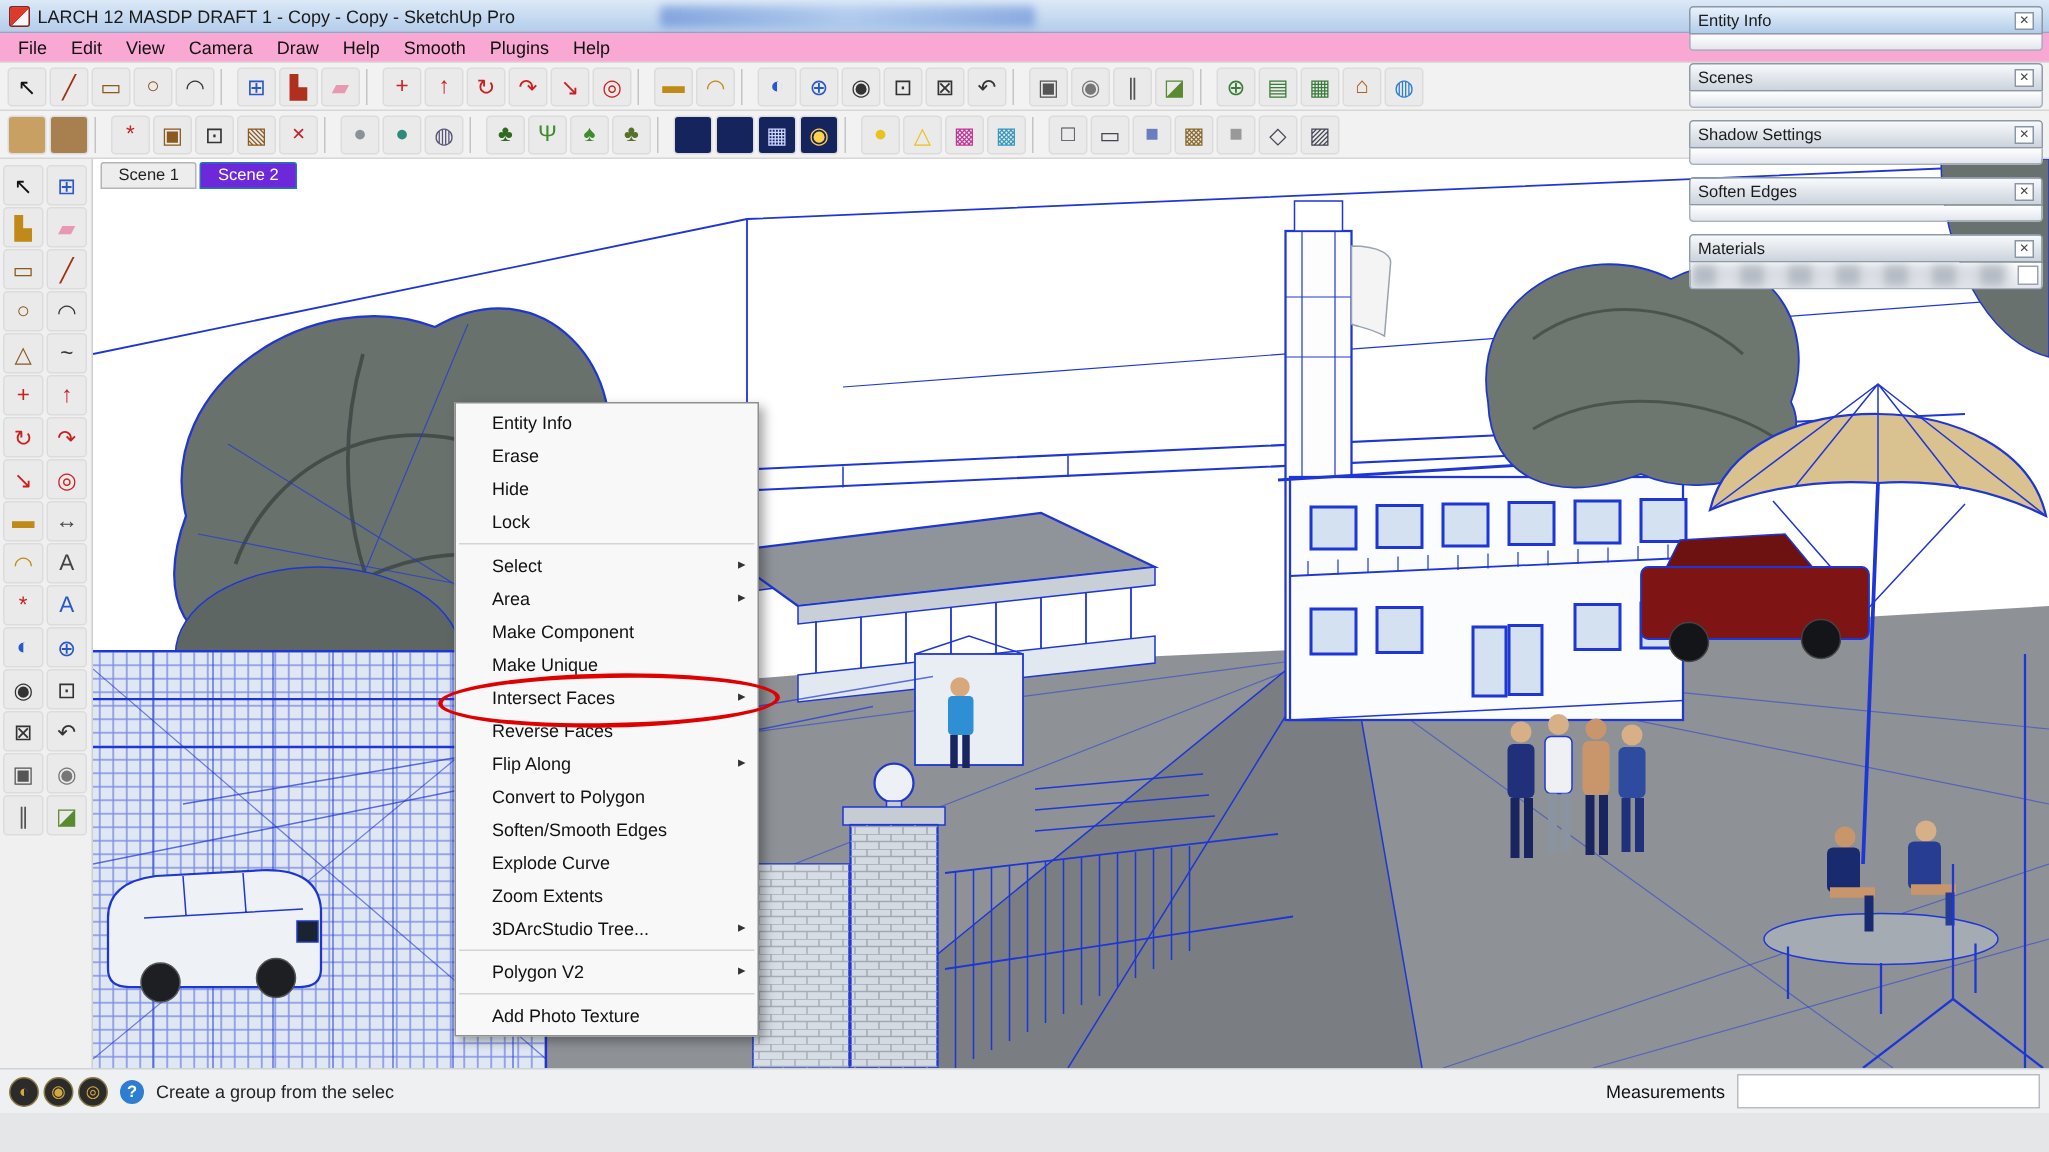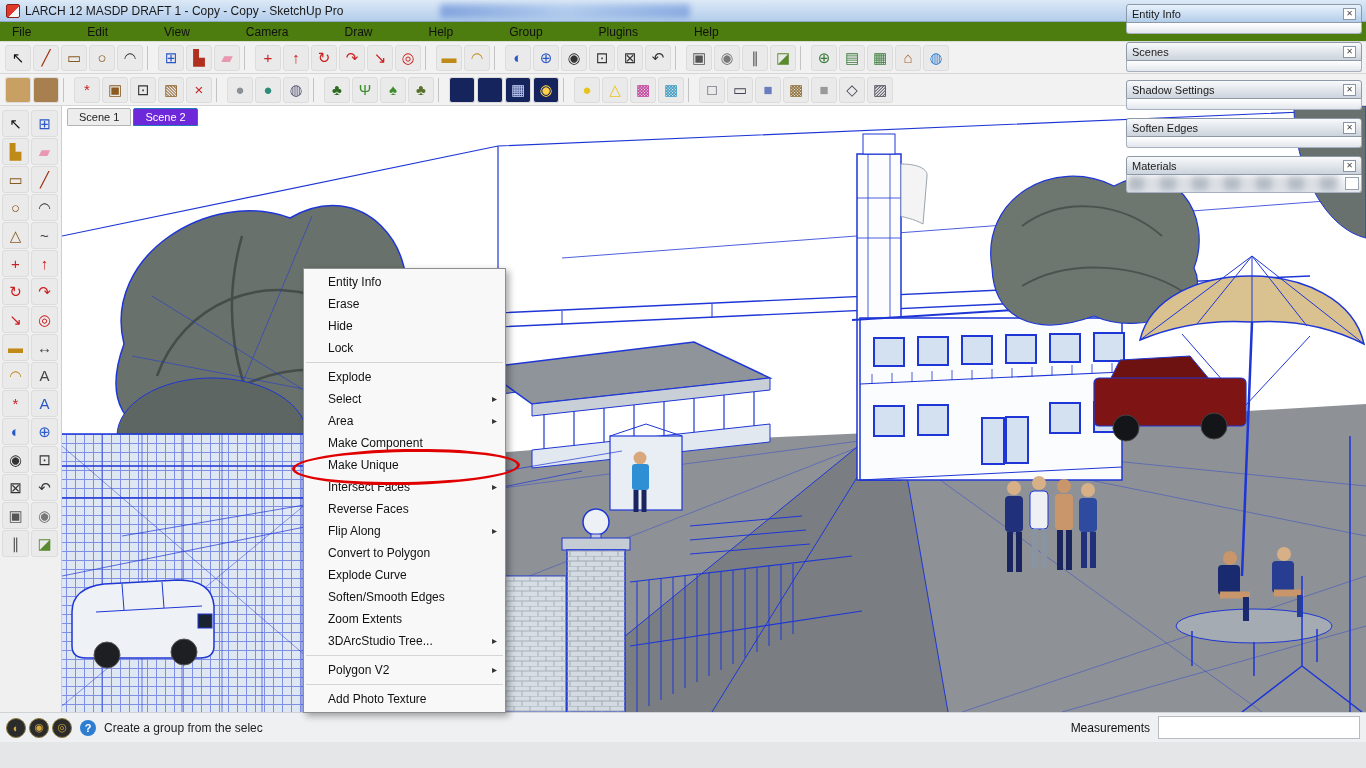--- a/index.html
+++ b/index.html
@@ -15,22 +15,22 @@
     display:flex; align-items:center; gap:5px; padding:0 6px;
   }
   .app-icon { width:14px; height:14px; border-radius:2px;
     background:linear-gradient(135deg,#e0392b 55%,#f7f7f7 55%); border:1px solid #8a2018; }
   .tb-title { font-size:12px; color:#1a1a1a; white-space:nowrap; }
   .tb-smudge { position:absolute; left:440px; top:4px; width:250px; height:14px;
     background:linear-gradient(90deg,rgba(50,100,200,.45),rgba(130,170,230,.30),rgba(50,100,200,.40));
     filter:blur(3px); border-radius:3px; }
   
   .menubar {
-    position:absolute; top:22px; left:0; width:100%; height:20px; background:#4d7c0f;
-    border-bottom:1px solid #dadada; display:flex; align-items:center; padding-left:4px;gap:40px;
+    position:absolute; top:22px; left:0; width:100%; height:20px; background:#f9a8d4;
+    border-bottom:1px solid #dadada; display:flex; align-items:center; padding-left:4px;
   }
   .menu-item { padding:2px 8px; cursor:default; }
   
   .toolbar { position:absolute; left:0; width:100%; height:32px; background:#f2f2f2;
     border-bottom:1px solid #d6d6d6; display:flex; align-items:center; padding-left:4px; }
   .toolbar.row1 { top:42px; } .toolbar.row2 { top:74px; }
   .tb-icon { width:26px; height:26px; margin:0 1px; display:inline-flex; align-items:center;
     justify-content:center; font-size:15px; border-radius:3px; background:#eaeaea;
     border:1px solid #dcdcdc; cursor:default; }
   .tb-icon-sep { width:7px; height:24px; margin:0 3px; border-left:1px solid #c4c4c4; }
@@ -96,21 +96,21 @@
   <span class="tb-smudge"></span>
 </div>
 
 <div class="menubar">
   <span class="menu-item">File</span>
   <span class="menu-item">Edit</span>
   <span class="menu-item">View</span>
   <span class="menu-item">Camera</span>
   <span class="menu-item">Draw</span>
   <span class="menu-item">Help</span>
-  <span class="menu-item">Group</span>
+  <span class="menu-item">Smooth</span>
   <span class="menu-item">Plugins</span>
   <span class="menu-item">Help</span>
 </div>
 
 <div class="toolbar row1">
     <span class="tb-icon" style="color: rgb(17, 17, 17);">↖</span>
     <span class="tb-icon" style="color: rgb(160, 48, 16);">╱</span>
     <span class="tb-icon" style="color: rgb(138, 90, 32);">▭</span>
     <span class="tb-icon" style="color: rgb(138, 90, 32);">○</span>
     <span class="tb-icon" style="color: rgb(51, 51, 51);">◠</span>
@@ -407,31 +407,30 @@
   </span>
 </div>
 <div class="bottomstrip"></div>
 
 <div class="context-menu">
   <div class="cm-item"><span>Entity Info</span></div>
   <div class="cm-item"><span>Erase</span></div>
   <div class="cm-item"><span>Hide</span></div>
   <div class="cm-item"><span>Lock</span></div>
   <div class="cm-sep"></div>
-  <div class="cm-item"><span>Explode</span></div>
   <div class="cm-item"><span>Select</span><span class="cm-arrow">▸</span></div>
   <div class="cm-item"><span>Area</span><span class="cm-arrow">▸</span></div>
   <div class="cm-item"><span>Make Component</span></div>
   <div class="cm-item"><span>Make Unique</span></div>
   <div class="cm-item"><span>Intersect Faces</span><span class="cm-arrow">▸</span></div>
   <div class="cm-item"><span>Reverse Faces</span></div>
   <div class="cm-item"><span>Flip Along</span><span class="cm-arrow">▸</span></div>
   <div class="cm-item"><span>Convert to Polygon</span></div>
+  <div class="cm-item"><span>Soften/Smooth Edges</span></div>
   <div class="cm-item"><span>Explode Curve</span></div>
-  <div class="cm-item"><span>Soften/Smooth Edges</span></div>
   <div class="cm-item"><span>Zoom Extents</span></div>
   <div class="cm-item"><span>3DArcStudio Tree...</span><span class="cm-arrow">▸</span></div>
   <div class="cm-sep"></div>
   <div class="cm-item"><span>Polygon V2</span><span class="cm-arrow">▸</span></div>
   <div class="cm-sep"></div>
   <div class="cm-item"><span>Add Photo Texture</span></div>
 </div>
 
 <div class="red-ellipse"></div>
 

